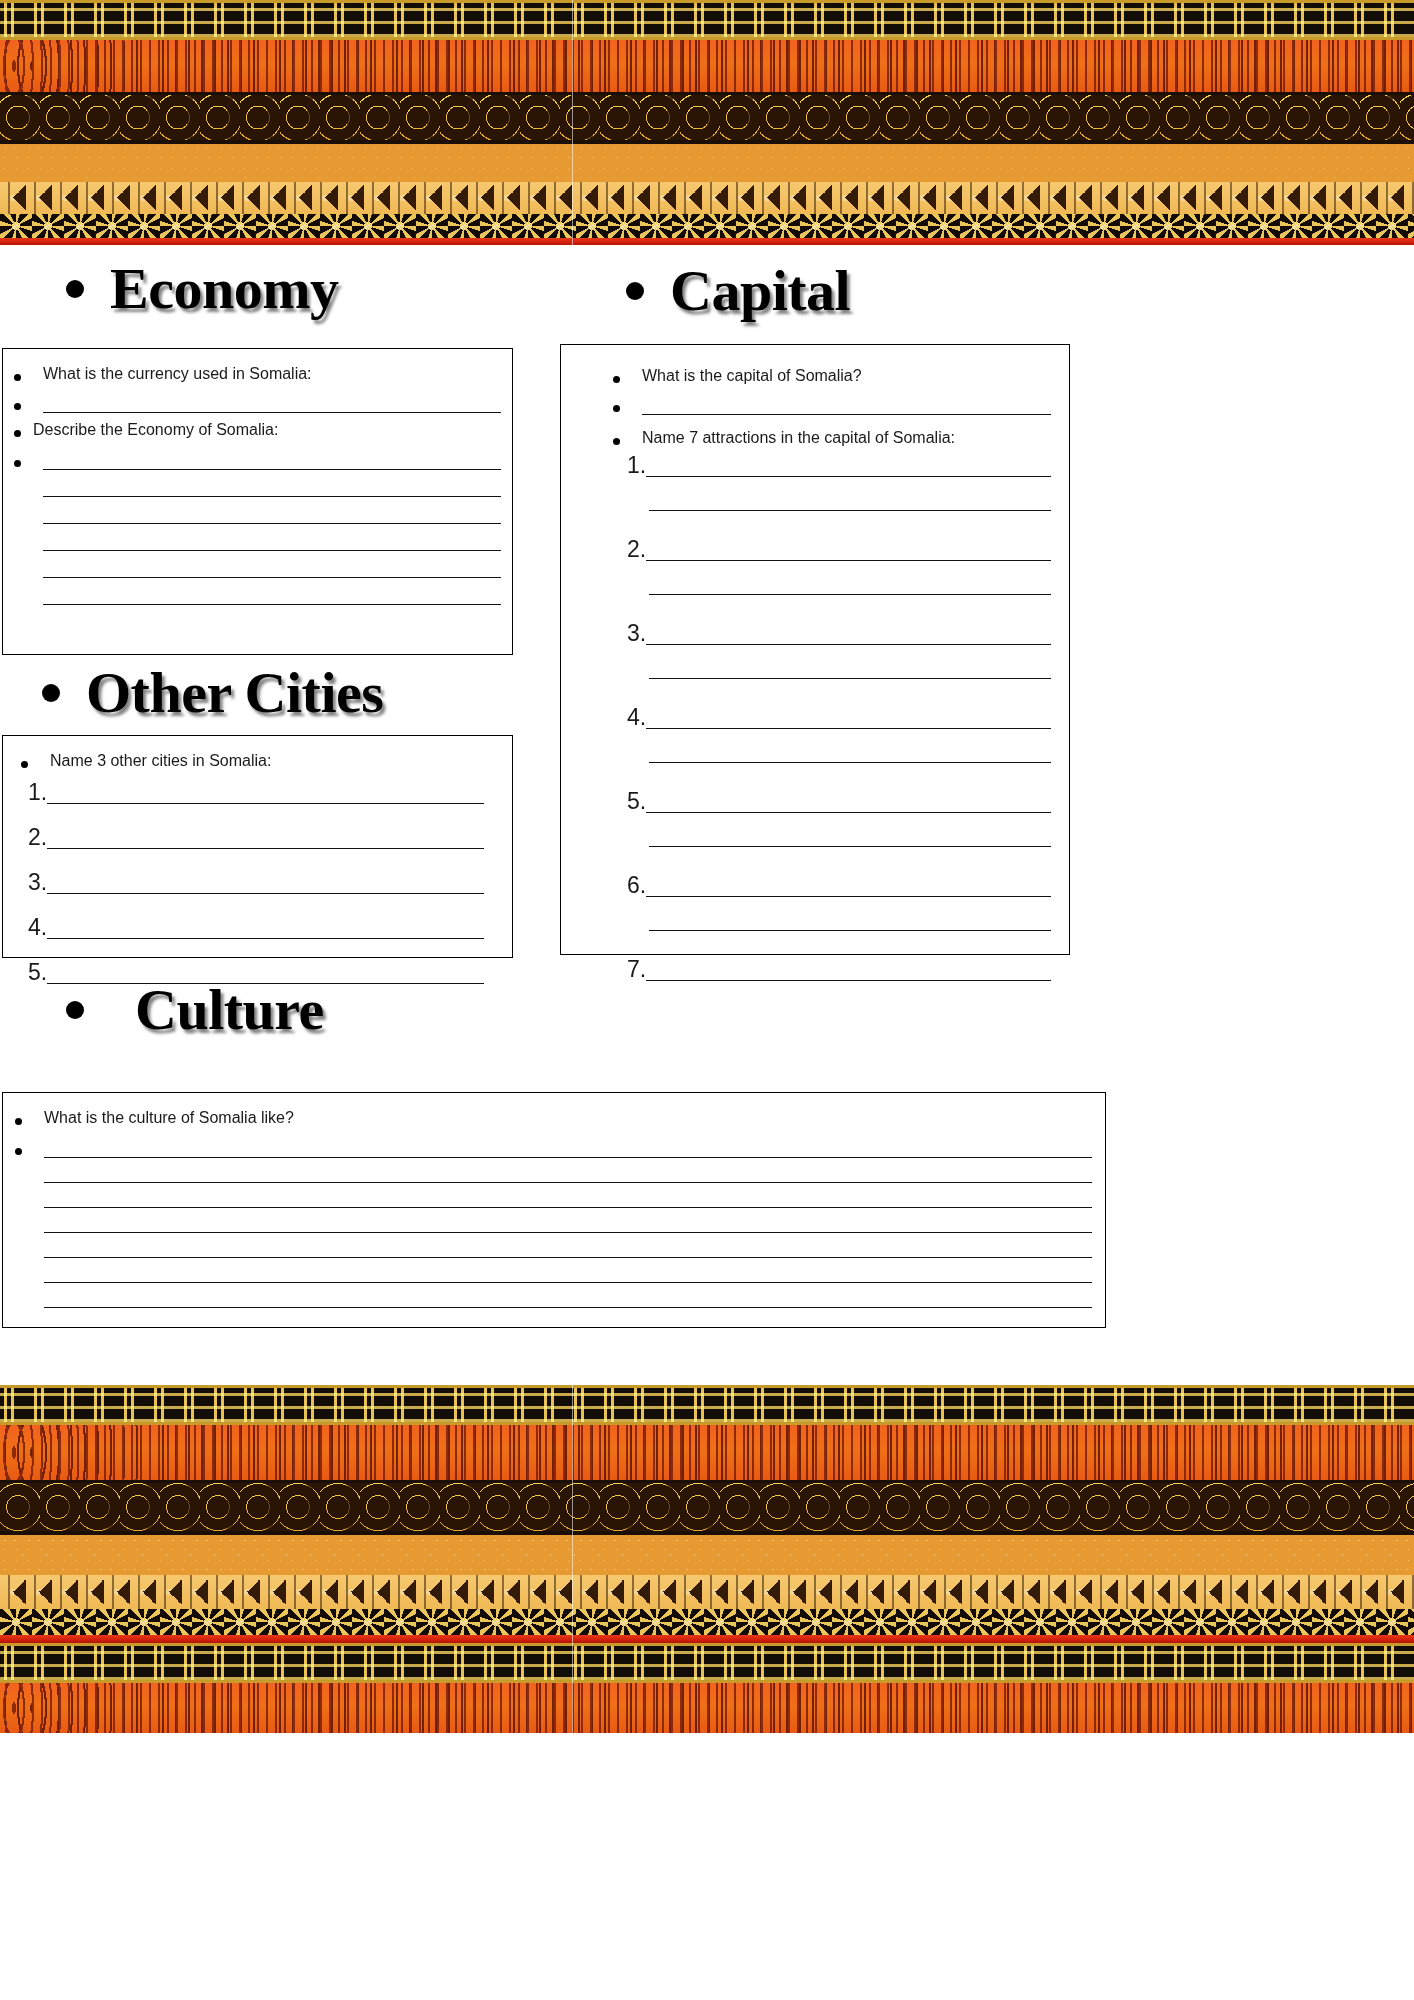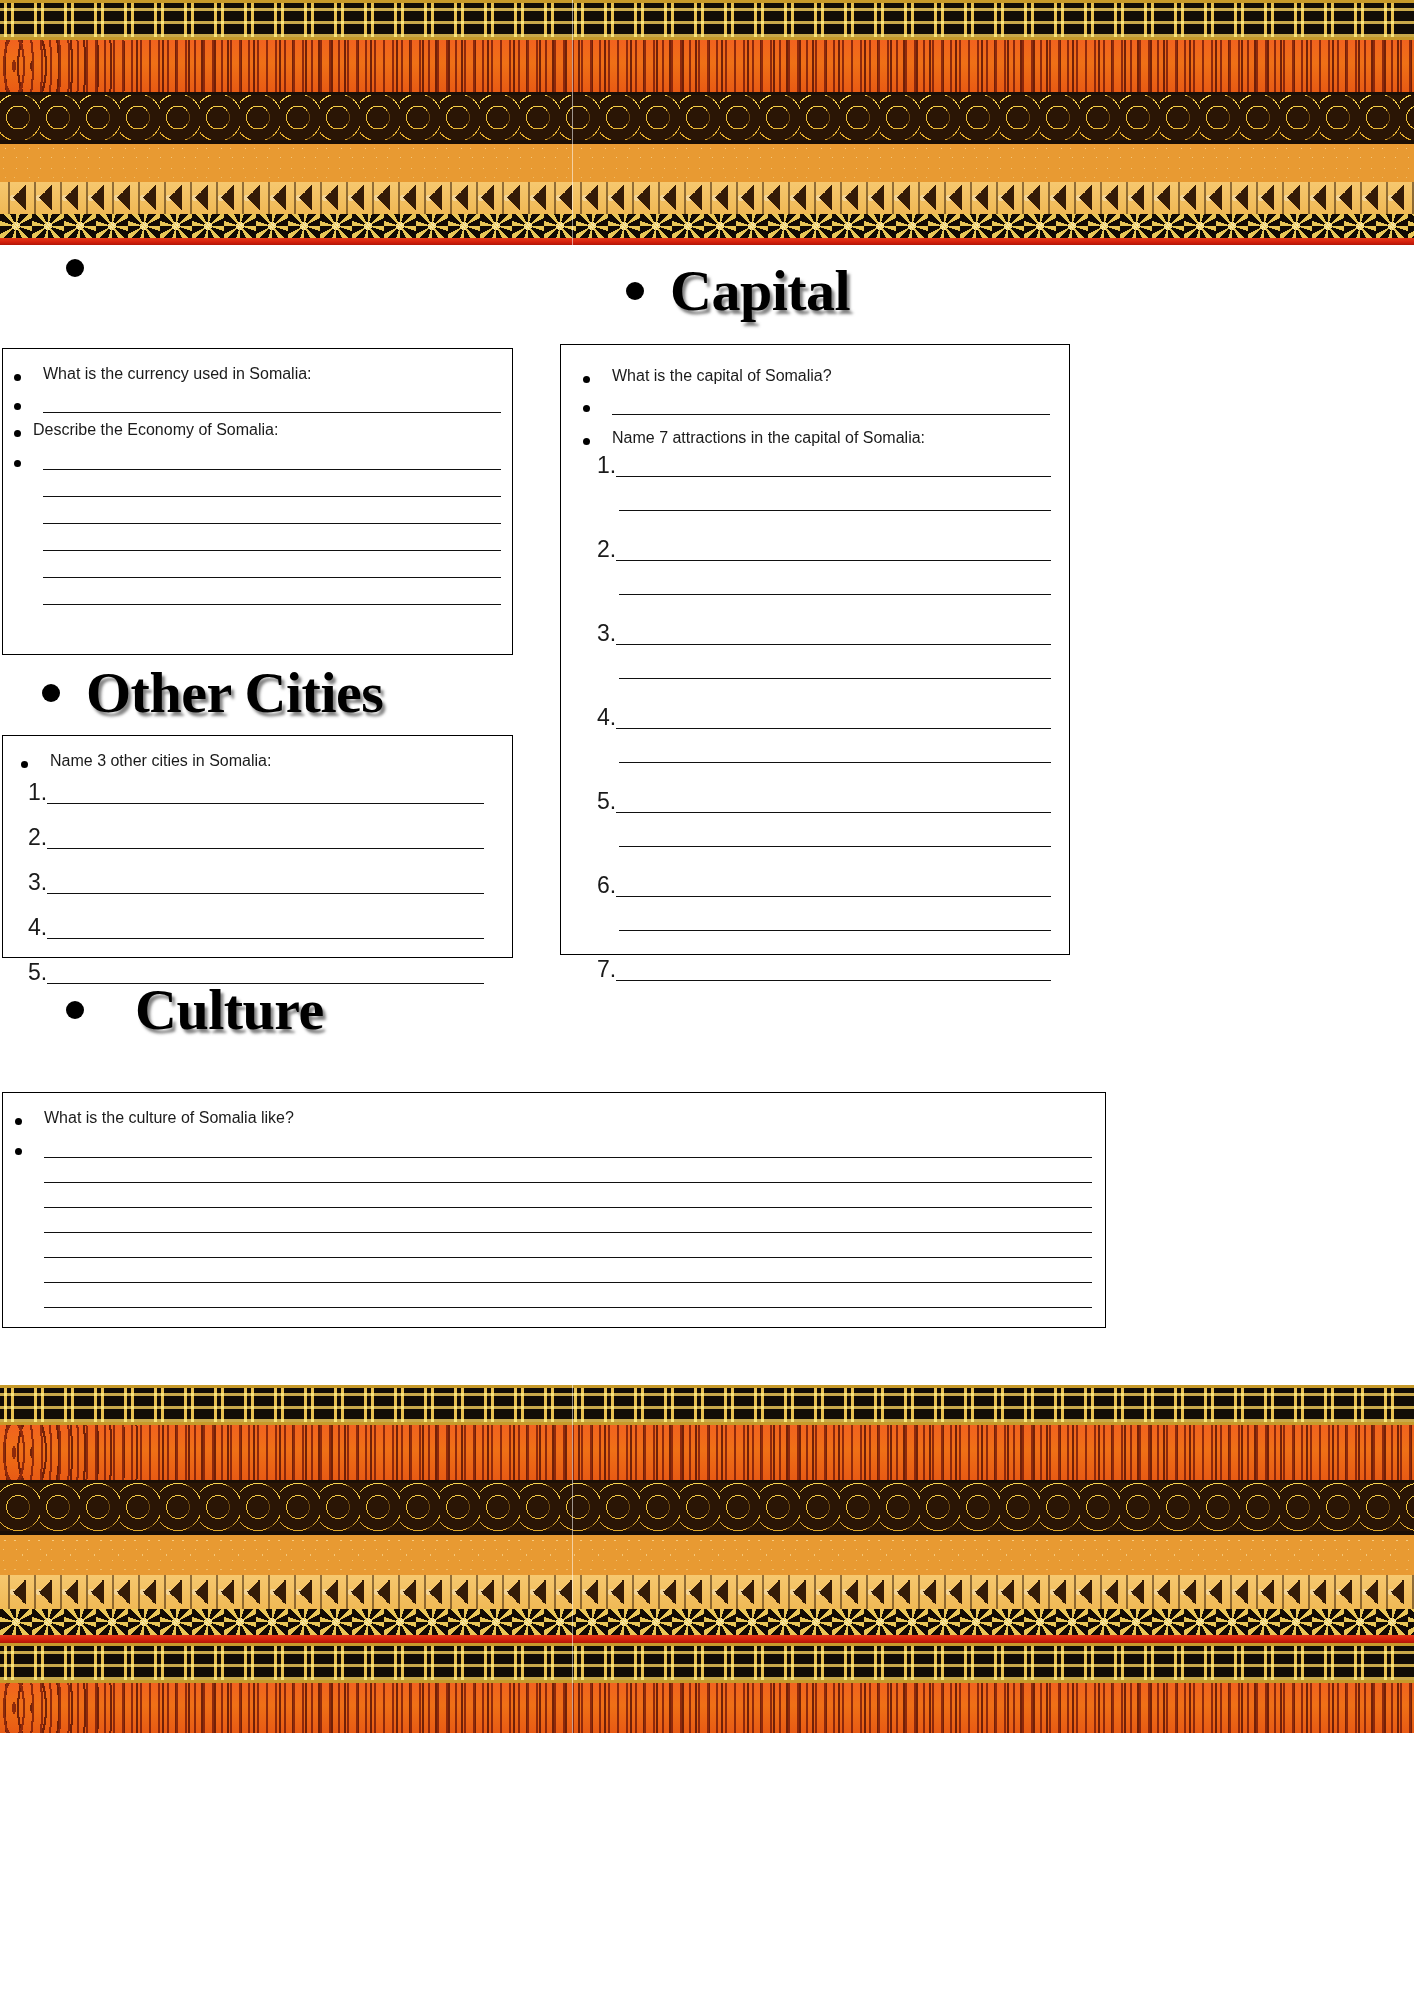--- a/index.html
+++ b/index.html
@@ -163,21 +163,21 @@
   
   #economy-heading { position:absolute; left: 66px; top: 14px; }
   #economy-box {
     position:absolute; left: 2px; top: 103px; width: 511px; height: 307px;
   }
   #economy-box .pad { padding: 14px 11px 0 11px; }
 
   
   #capital-heading { position:absolute; left: 626px; top: 16px; }
   #capital-box {
-    position:absolute; left: 560px; top: 99px; width: 510px; height: 611px;
+    position:absolute; left: 560px; top: 99px; width: 510px; height: 611px; padding-left: 30px;
   }
   #capital-box .pad { padding: 20px 18px 0 22px; }
 
   
   #cities-heading { position:absolute; left: 42px; top: 418px; }
   #cities-box {
     position:absolute; left: 2px; top: 490px; width: 511px; height: 223px;
   }
   #cities-box .pad { padding: 14px 28px 0 18px; }
 
@@ -203,20 +203,21 @@
     <div class="band band-diamond" style="height:32px"></div>
     <div class="band band-star" style="height:24px"></div>
     <div class="band band-red" style="height:7px"></div>
     <div class="seam"></div>
   </div>
 
   <div class="content">
 
     <div class="heading-row" id="economy-heading">
       <span class="heading-bullet"></span>
+      <span class="heading-text">Economy</span>
     </div>
 
     <div class="qbox" id="economy-box">
       <div class="pad">
         <div class="q-row">
           <span class="q-bullet"></span>
           <span class="q-text" style="margin-left:22px">What is the currency used in Somalia:</span>
         </div>
 
         <div class="q-row" style="margin-top:8px">

